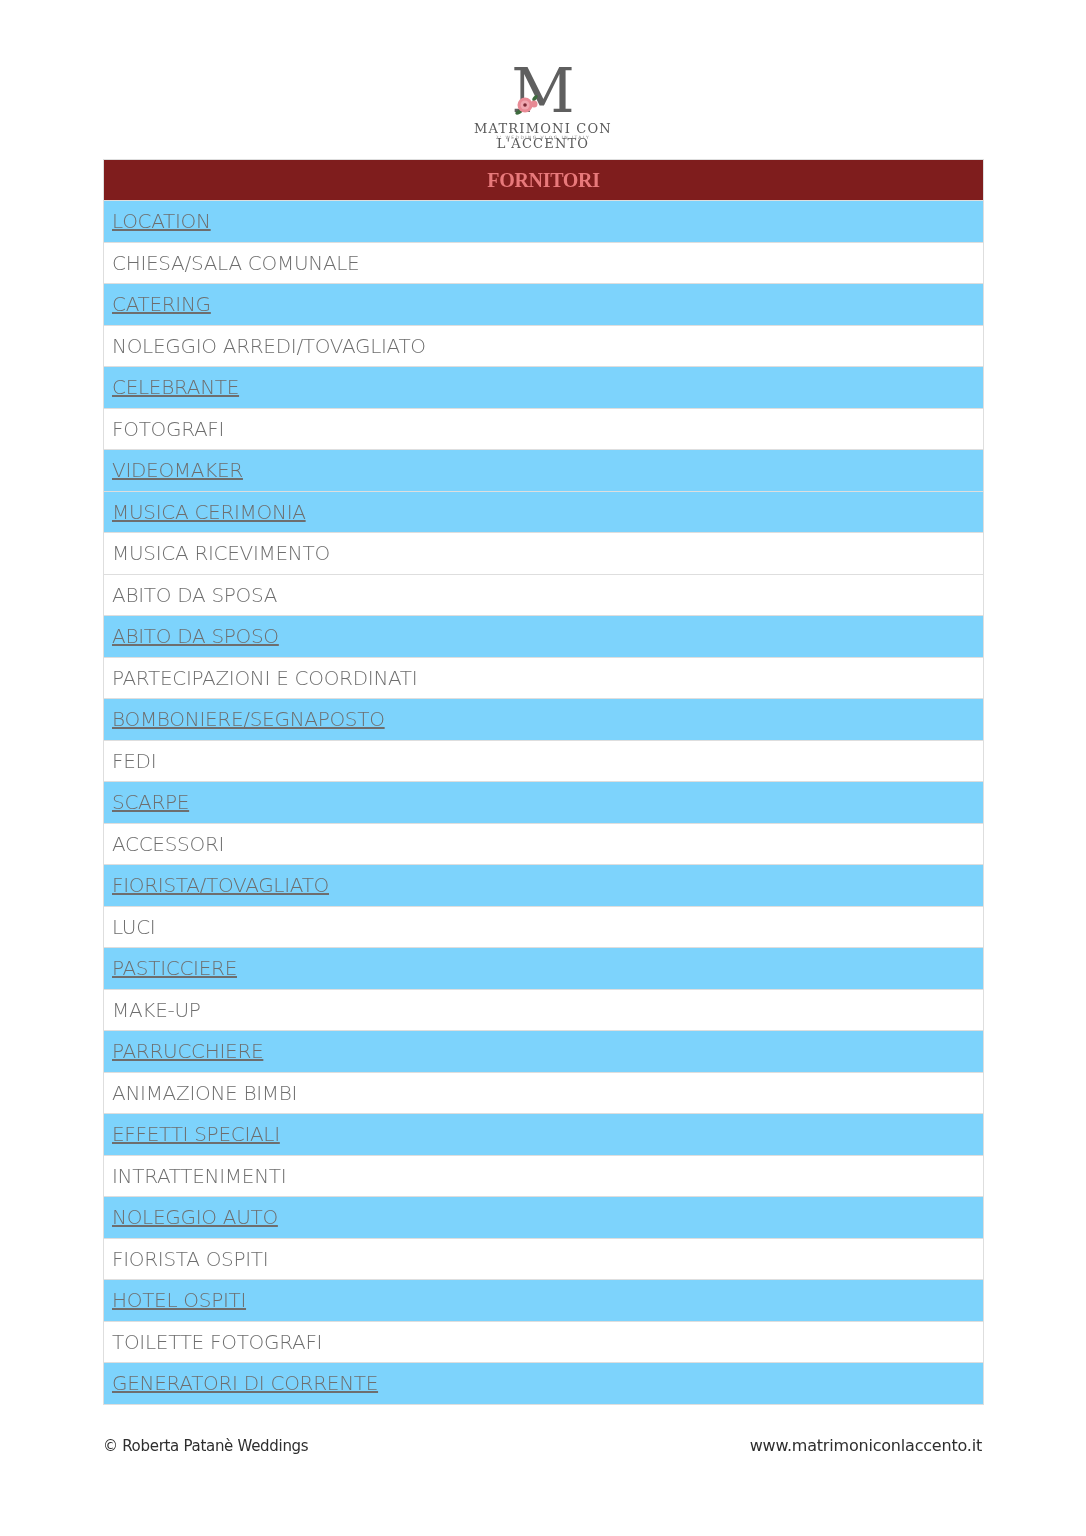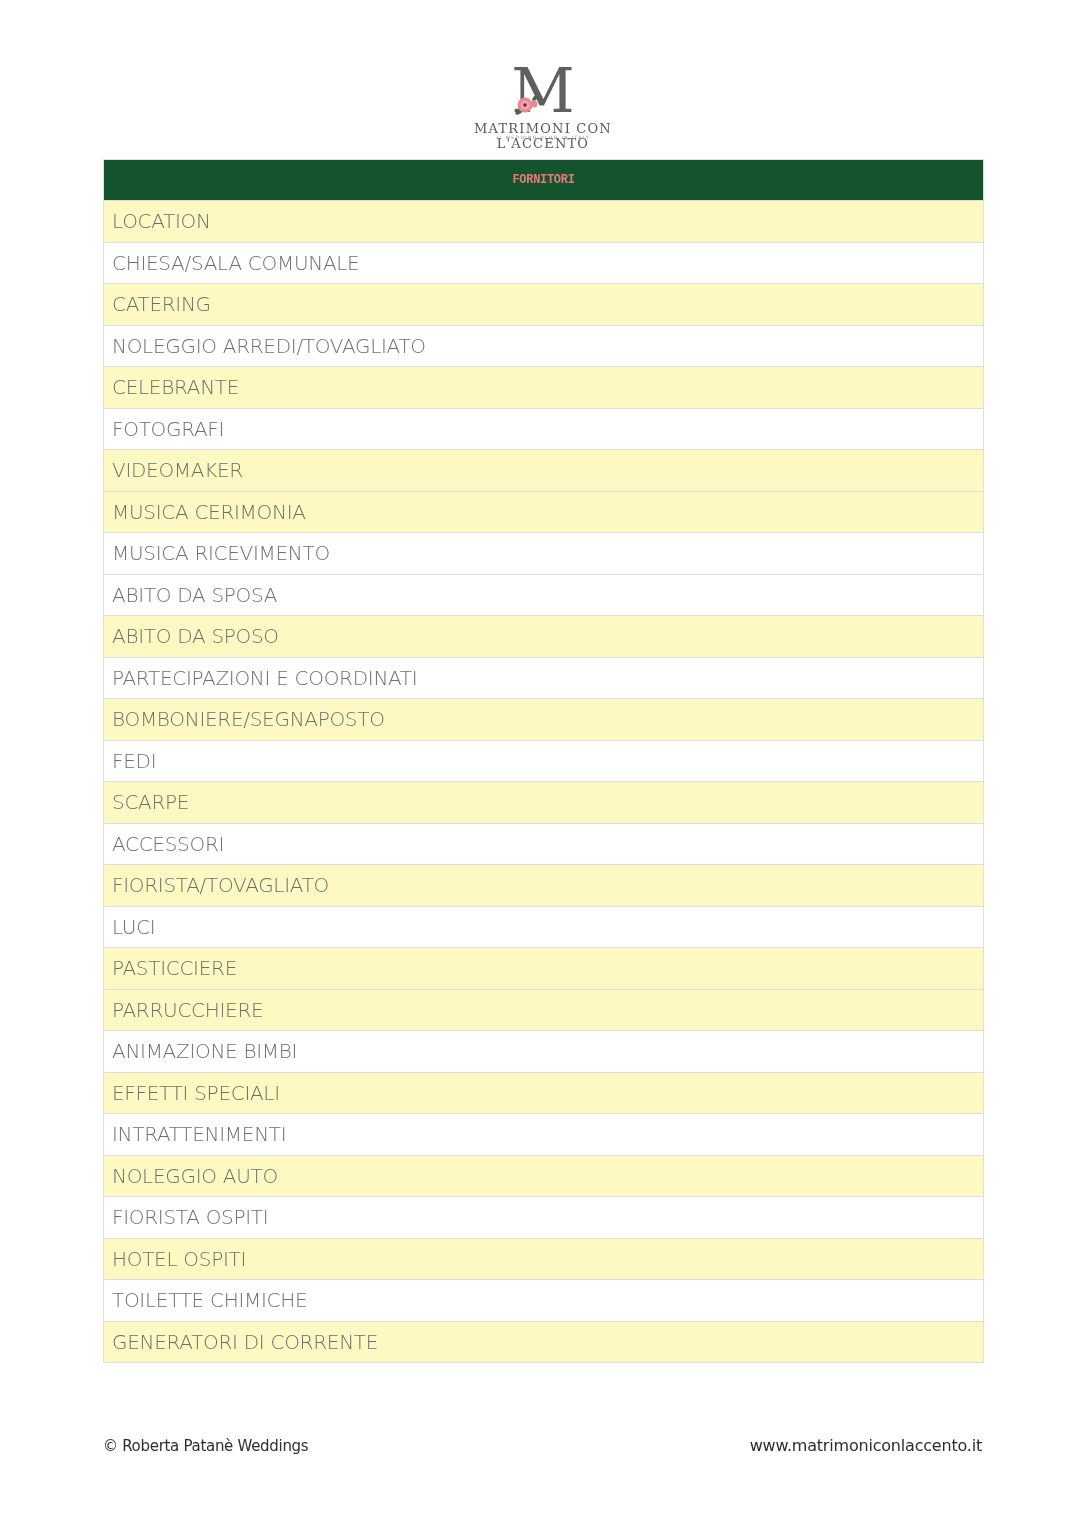--- a/index.html
+++ b/index.html
@@ -4,22 +4,22 @@
 <style>
   html, body { margin: 0; padding: 0; background: #ffffff; }
   body { width: 1086px; height: 1536px; position: relative; overflow: hidden; font-family: "DejaVu Sans", sans-serif; }
   .logo { position: absolute; left: 443px; top: 60px; width: 200px; height: 85px; text-align: center; }
   .logo-m { position: absolute; left: 0; right: 0; top: 0; font-family: "DejaVu Serif", serif; font-size: 62px; line-height: 62px; color: #5f5f5f; letter-spacing: 0; }
   .logo-flower { position: absolute; left: 70px; top: 32px; width: 26px; height: 26px; }
   .logo-name { position: absolute; left: 0; right: 0; top: 61px; font-family: "DejaVu Serif", serif; font-size: 13px; color: #5a5a5a; letter-spacing: 1.2px; }
   .logo-tag { position: absolute; left: 0; right: 0; top: 75px; font-family: "DejaVu Sans", sans-serif; font-size: 4.5px; color: #8a8a8a; letter-spacing: 1.4px; }
   .table { position: absolute; left: 103px; top: 159px; width: 879px; border: 1px solid #dedede; border-bottom: none; }
   .row { height: 41.5px; box-sizing: border-box; border-bottom: 1px solid #dedede; display: flex; align-items: center; padding-left: 8px; font-family: "DejaVu Sans", sans-serif; font-size: 20px; color: #6e6e6e; letter-spacing: -0.3px; font-weight: 300; }
-  .row.alt { background: #fef9c3; }
-  .row.header { justify-content: center; padding-left: 0; color: #e8797b; font-family: Liberation Mono, monospace; font-weight: bold; font-size: 12px; background: #14532d; height: 41px; }
+  .row.alt { background: #7dd3fc; text-decoration: underline; }
+  .row.header { justify-content: center; padding-left: 0; color: #e8797b; font-family: Liberation Serif, serif; font-weight: bold; font-size: 20px; background: #7f1d1d; height: 41px; }
   .footer-left { position: absolute; left: 103px; top: 1437px; font-family: "DejaVu Sans", sans-serif; font-size: 15px; color: #2e2e2e; letter-spacing: -0.3px; }
   .footer-right { position: absolute; right: 104px; top: 1436px; font-family: "DejaVu Sans", sans-serif; font-size: 16px; color: #2e2e2e; letter-spacing: -0.2px; }
 </style>
 </head>
 <body>
 
 <div class="logo">
   <div class="logo-m">M</div>
   <svg class="logo-flower" viewBox="0 0 26 26">
     <ellipse cx="6" cy="20" rx="4" ry="2" fill="#3d6b3d" transform="rotate(-30 6 20)"></ellipse>
@@ -48,26 +48,27 @@
       <div class="row">ABITO DA SPOSA</div>
       <div class="row alt">ABITO DA SPOSO</div>
       <div class="row">PARTECIPAZIONI E COORDINATI</div>
       <div class="row alt">BOMBONIERE/SEGNAPOSTO</div>
       <div class="row">FEDI</div>
       <div class="row alt">SCARPE</div>
       <div class="row">ACCESSORI</div>
       <div class="row alt">FIORISTA/TOVAGLIATO</div>
       <div class="row">LUCI</div>
       <div class="row alt">PASTICCIERE</div>
+      <div class="row">MAKE-UP</div>
       <div class="row alt">PARRUCCHIERE</div>
       <div class="row">ANIMAZIONE BIMBI</div>
       <div class="row alt">EFFETTI SPECIALI</div>
       <div class="row">INTRATTENIMENTI</div>
       <div class="row alt">NOLEGGIO AUTO</div>
       <div class="row">FIORISTA OSPITI</div>
       <div class="row alt">HOTEL OSPITI</div>
-      <div class="row">TOILETTE CHIMICHE</div>
+      <div class="row">TOILETTE FOTOGRAFI</div>
       <div class="row alt">GENERATORI DI CORRENTE</div>
     </div>
 </div>
 
 <div class="footer-left">© Roberta Patanè Weddings</div>
 <div class="footer-right">www.matrimoniconlaccento.it</div>
 
 </body></html>

